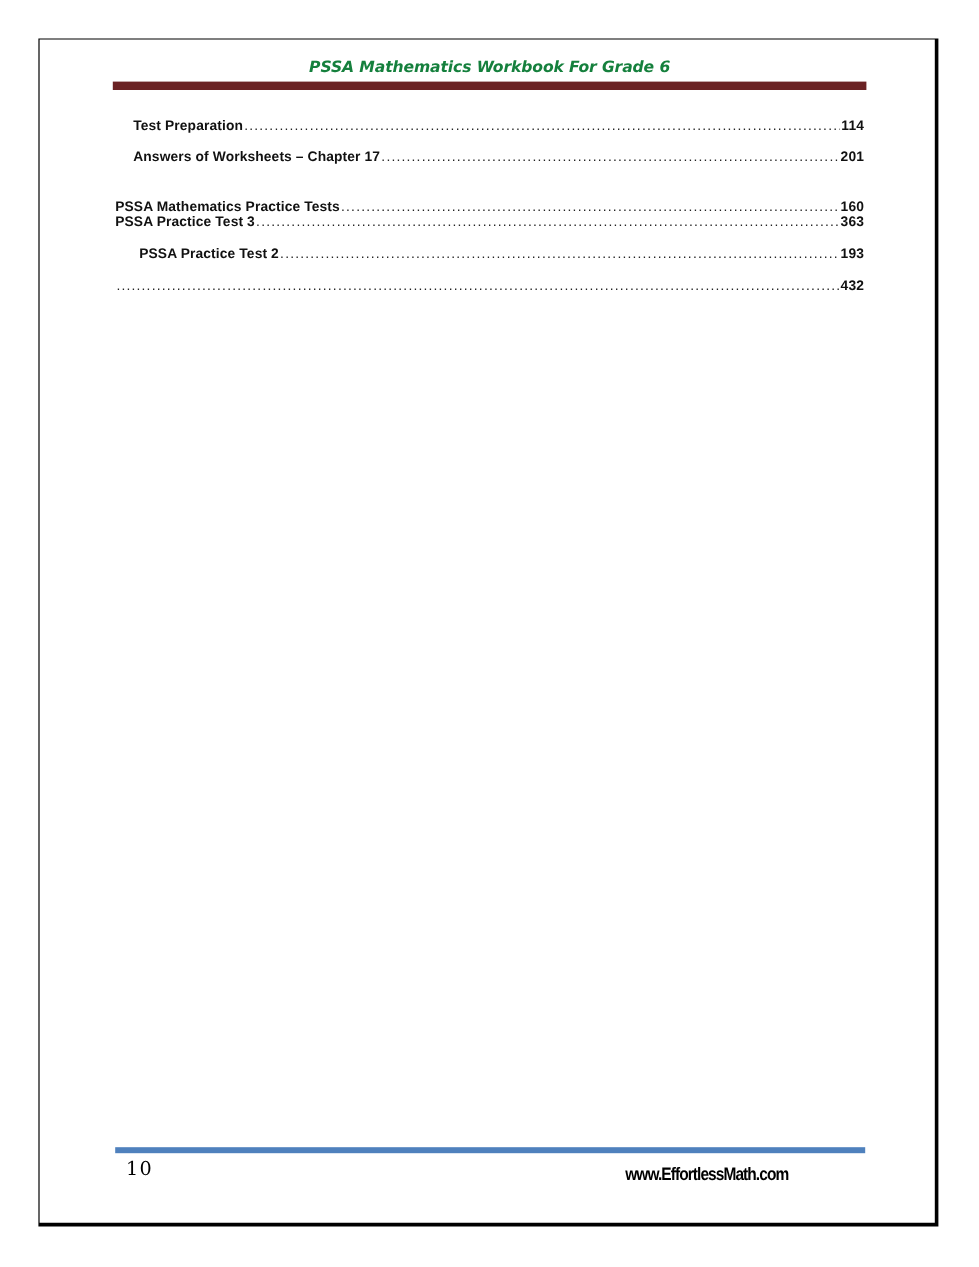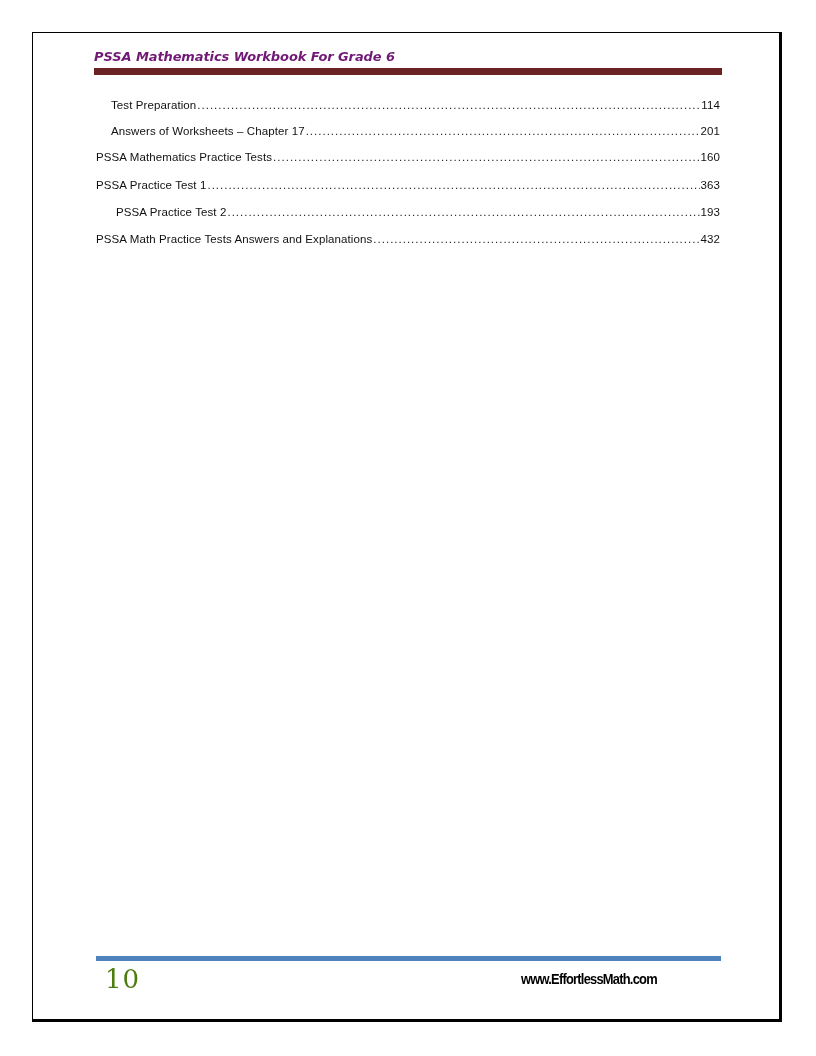--- a/index.html
+++ b/index.html
@@ -25,27 +25,27 @@
       border-top: 1.5px solid #000;
       border-right: 3px solid #000;
       border-bottom: 3px solid #000;
       box-sizing: border-box;
     }
     .header-title {
       position: absolute;
       left: 94px;
       width: 628px;
       top: 49px;
-      text-align: left;
+      text-align: center;
       font-family: "DejaVu Sans", sans-serif;
       font-weight: bold;
       font-style: italic;
       font-size: 13px;
       letter-spacing: -0.1px;
-      color: #701a75;
+      color: #15803d;
       line-height: 16px;
     }
     .header-bar {
       position: absolute;
       left: 94px;
       top: 68px;
       width: 628px;
       height: 7px;
       background: #6b2224;
     }
@@ -57,21 +57,21 @@
     }
     .toc-row {
       position: absolute;
       left: 0;
       right: 0;
       height: 16px;
       display: flex;
       align-items: flex-end;
       font-family: "Liberation Sans", sans-serif;
       font-size: 11.5px;
-      font-weight: normal;
+      font-weight: bold;
       color: #111;
       white-space: nowrap;
       letter-spacing: 0.1px;
       cursor: pointer;
     }
     .toc-row.indent { padding-left: 15px; }
     .toc-label { flex: 0 0 auto; }
     .toc-leader {
       flex: 1 1 auto;
       overflow: hidden;
@@ -90,23 +90,23 @@
       top: 956px;
       width: 625px;
       height: 5px;
       background: #4f81bd;
     }
     .footer-page-num {
       position: absolute;
       left: 105px;
       top: 964px;
       font-family: "DejaVu Serif", serif;
-      font-size: 26px;
+      font-size: 16px;
       letter-spacing: 1px;
-      color: #4d7c0f;
+      color: #000000;
     }
     .footer-url {
       position: absolute;
       left: 521px;
       top: 970px;
       font-family: "Liberation Sans", sans-serif;
       font-weight: bold;
       font-size: 15px;
       letter-spacing: -0.9px;
       transform: scaleX(0.86);
@@ -126,37 +126,36 @@
   <div class="toc-row indent" style="top:0px;">
     <span class="toc-label">Test Preparation</span>
     <span class="toc-leader"></span>
     <span class="toc-page">114</span>
   </div>
   <div class="toc-row indent" style="top:26px;">
     <span class="toc-label">Answers of Worksheets – Chapter 17</span>
     <span class="toc-leader"></span>
     <span class="toc-page">201</span>
   </div>
-  <div class="toc-row" style="top:52px;text-align:center;">
+  <div class="toc-row" style="top:68px;text-align:center;">
     <span class="toc-label">PSSA Mathematics Practice Tests</span>
     <span class="toc-leader"></span>
     <span class="toc-page">160</span>
   </div>
   <div class="toc-row" style="top:80px;">
-    <span class="toc-label">PSSA Practice Test 1</span>
+    <span class="toc-label">PSSA Practice Test 3</span>
     <span class="toc-leader"></span>
     <span class="toc-page">363</span>
   </div>
   <div class="toc-row" style="top:107px;margin-left:20px;">
     <span class="toc-label">PSSA Practice Test 2</span>
     <span class="toc-leader"></span>
     <span class="toc-page">193</span>
   </div>
   <div class="toc-row" style="top:134px;">
-    <span class="toc-label">PSSA Math Practice Tests  Answers and Explanations</span>
     <span class="toc-leader"></span>
     <span class="toc-page">432</span>
   </div>
 </div>
 
 <div class="footer-line"></div>
 <div class="footer-page-num">10</div>
 <div class="footer-url">www.EffortlessMath.com</div>
 
 </body></html>

